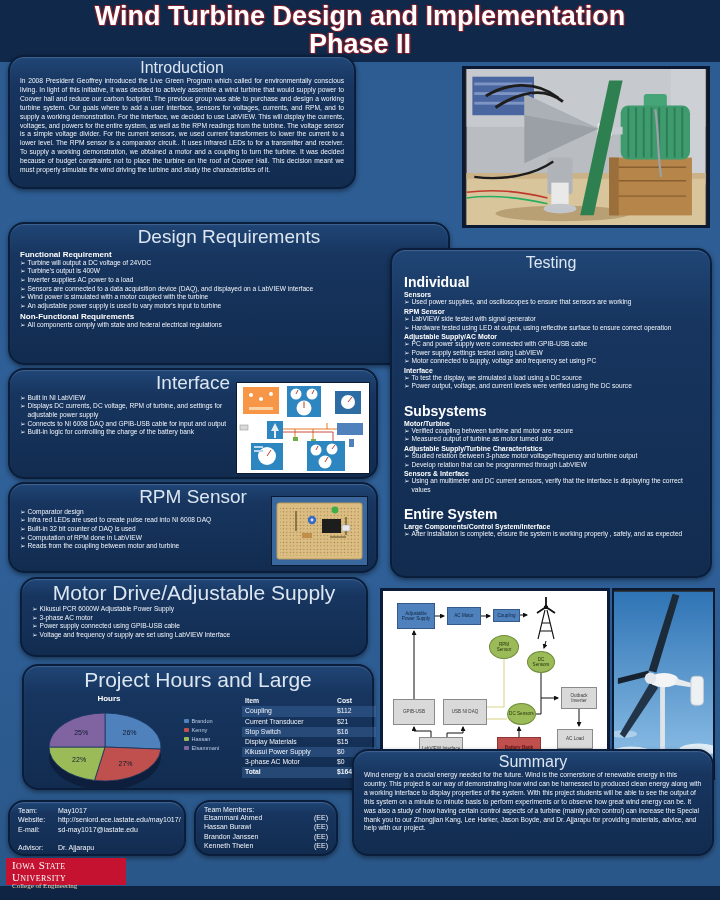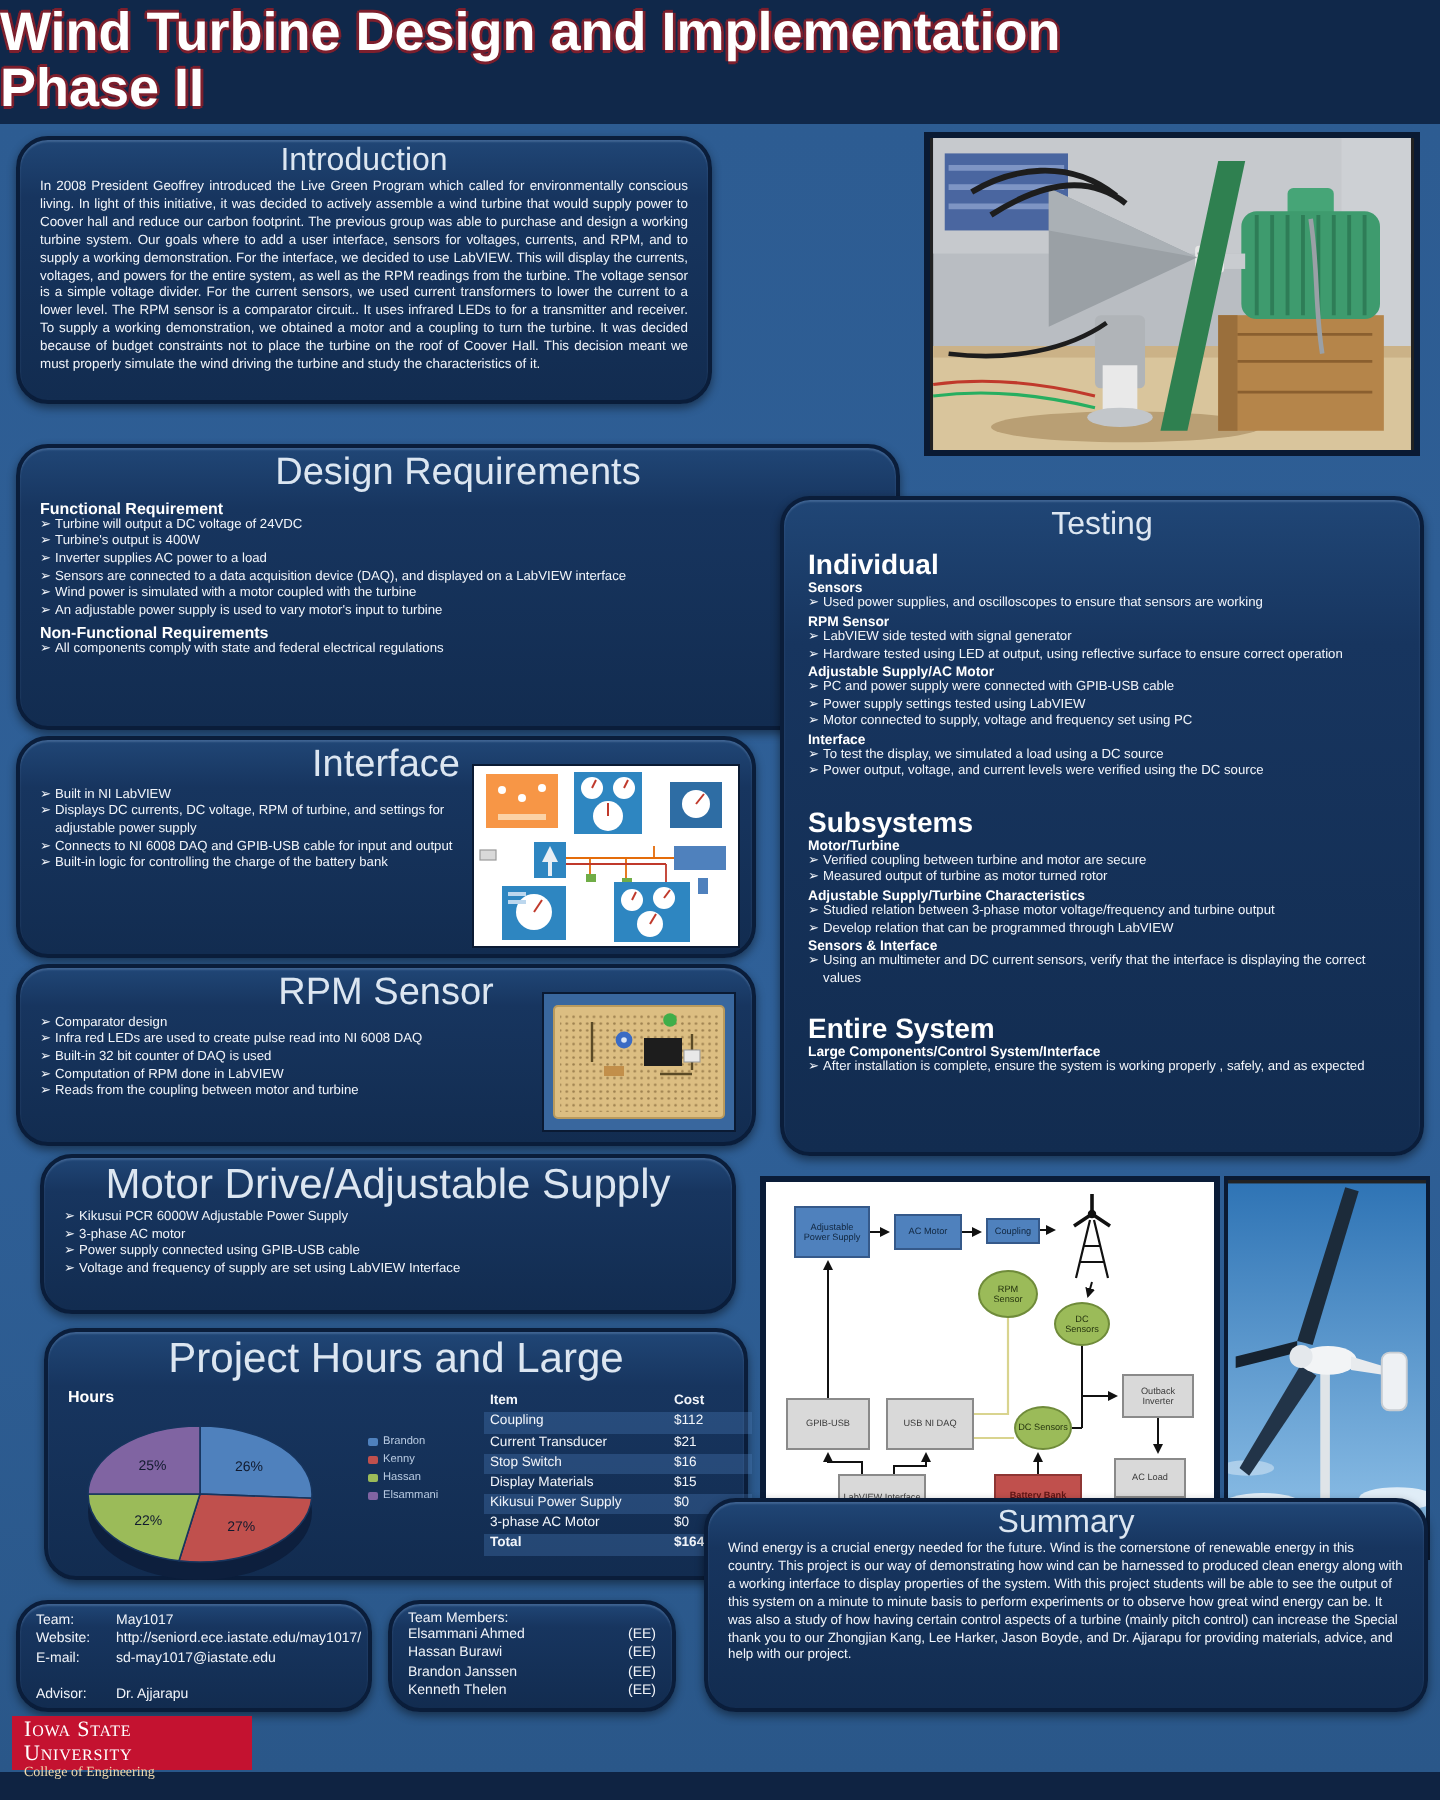--- a/index.html
+++ b/index.html
@@ -1,39 +1,39 @@
 <!DOCTYPE html>
 <html><head>
 <meta charset="utf-8">
 <style>
   html,body{margin:0;padding:0;background:#0d1f3d;}
   *{box-sizing:border-box;font-family:"Liberation Sans",sans-serif;}
   .poster{position:relative;width:720px;height:900px;overflow:hidden;background:#0f2342;}
   .mainband{position:absolute;left:0;top:62px;width:720px;height:824px;background:linear-gradient(180deg,#2d5c92 0%,#2f6098 55%,#2a5789 100%);}
-  .titleband{position:absolute;left:0;top:0;width:720px;height:62px;background:#10284a;}
+  .titleband{position:absolute;left:0;top:0;width:720px;height:62px;background:#10284a;text-align:center;}
   .title{margin-top:2px;font-weight:bold;font-size:27px;line-height:1.05;color:#ffffff;
          text-shadow:-1.4px 0 #7d1f2d,1.4px 0 #7d1f2d,0 -1.4px #7d1f2d,0 1.4px #7d1f2d,1px 1px #7d1f2d,-1px -1px #7d1f2d;}
   .box{position:absolute;background:linear-gradient(180deg,#204676 0%,#17355f 22%,#122c50 100%);
        border:2px solid #0a1d3a;border-radius:16px;box-shadow:inset 0 1px 1px rgba(160,190,230,.25),0 2px 5px rgba(0,0,0,.45);
        padding:2px 10px;color:#fff;}
   .hd{text-align:center;color:#dce6f1;line-height:1.15;}
   .h17{font-size:16px;} .h19{font-size:19px;} .h21{font-size:21px;}
   .body-sm{font-size:6.7px;line-height:1.32;color:#f2f5fa;}
   .blabel{font-size:8px;font-weight:bold;margin-top:2px;}
   .bullet{display:flex;font-size:6.6px;line-height:1.3;color:#f2f5fa;}
   .bullet .g{margin-right:2px;flex:0 0 auto;}
   
   .t-h1{font-size:14px;font-weight:bold;margin-top:2px;}
   .t-h2{font-size:6.9px;font-weight:bold;margin-top:1px;}
   .t-gap{height:10px;}
   
   .photoframe{position:absolute;border:3px solid #0a1a33;background:#222;overflow:hidden;}
   
   .hours-flex{display:flex;align-items:flex-start;}
-  .pie-col{width:150px;flex:0 0 auto;}
+  .pie-col{width:150px;flex:0 0 auto;text-align:center;}
   .pie-title{font-size:8px;font-weight:bold;color:#fff;margin:2px 0 0 0;}
   .legend-col{width:58px;flex:0 0 auto;padding-top:26px;}
   .legend-item{display:flex;align-items:center;font-size:5.6px;color:#b9cbe2;margin-bottom:3px;}
   .legend-swatch{width:4.5px;height:4.5px;border-radius:1px;margin-right:3px;flex:0 0 auto;}
   .table-col{flex:1;margin-top:4px;}
   .trow{display:grid;grid-template-columns:92px 36px;font-size:6.8px;line-height:1.5;padding:0 3px;color:#f2f5fa;}
   .trow.stripe{background:rgba(79,129,189,.32);}
   .trow.thead span,.trow.total span{font-weight:bold;}
   
   .diagram{position:absolute;background:#ffffff;border:3px solid #0a1c38;}
@@ -59,21 +59,21 @@
 <div class="poster">
   <div class="mainband"></div>
 
   <div class="titleband">
     <div class="title">
       <div>Wind Turbine Design and Implementation</div>
       <div>Phase II</div>
     </div>
   </div>
 
-  <div class="box" style="left:8px;top:68px;width:348px;height:134px;">
+  <div class="box" style="left:8px;top:55px;width:348px;height:134px;">
     <div class="hd h17">Introduction</div>
     <div class="body-sm" style="text-align:justify;">In 2008 President Geoffrey introduced the Live Green Program which called for environmentally conscious living. In light of this initiative, it was decided to actively assemble a wind turbine that would supply power to Coover hall and reduce our carbon footprint.  The previous group was able to purchase and design a working turbine system. Our goals where to add a user interface, sensors for voltages, currents, and RPM, and to supply a working demonstration. For the interface, we decided to use LabVIEW. This will display the currents, voltages, and powers for the entire system, as well as the RPM readings from the turbine. The voltage sensor is a simple voltage divider. For the current sensors, we used current transformers to lower the current to a lower level. The RPM sensor is a comparator circuit.. It uses infrared LEDs to for a transmitter and receiver. To supply a working demonstration, we obtained a motor and a coupling to turn the turbine.  It was decided because of budget constraints not to place the turbine on the roof of Coover Hall.  This decision meant we must properly simulate the wind driving the turbine and study the characteristics of it.</div>
   </div>
 
   <div class="photoframe" style="left:462px;top:66px;width:248px;height:162px;">
     <svg width="242" height="156" viewBox="0 0 248 162">
       <rect x="0" y="0" width="248" height="162" fill="#b9bdc2"></rect>
       <rect x="0" y="0" width="248" height="60" fill="#c6c9cd"></rect>
       <rect x="212" y="0" width="36" height="120" fill="#cdd0d4"></rect>
       <rect x="6" y="8" width="64" height="40" fill="#4a66a0"></rect>

